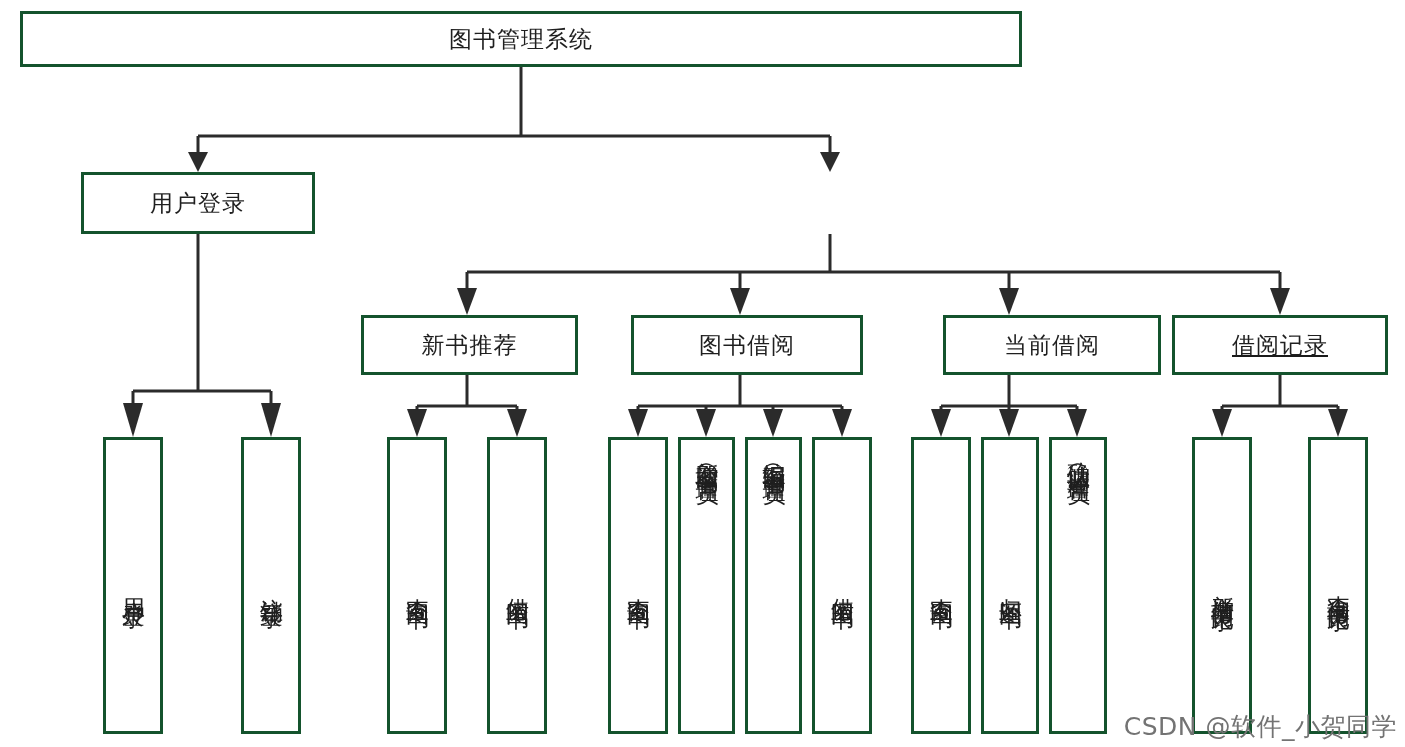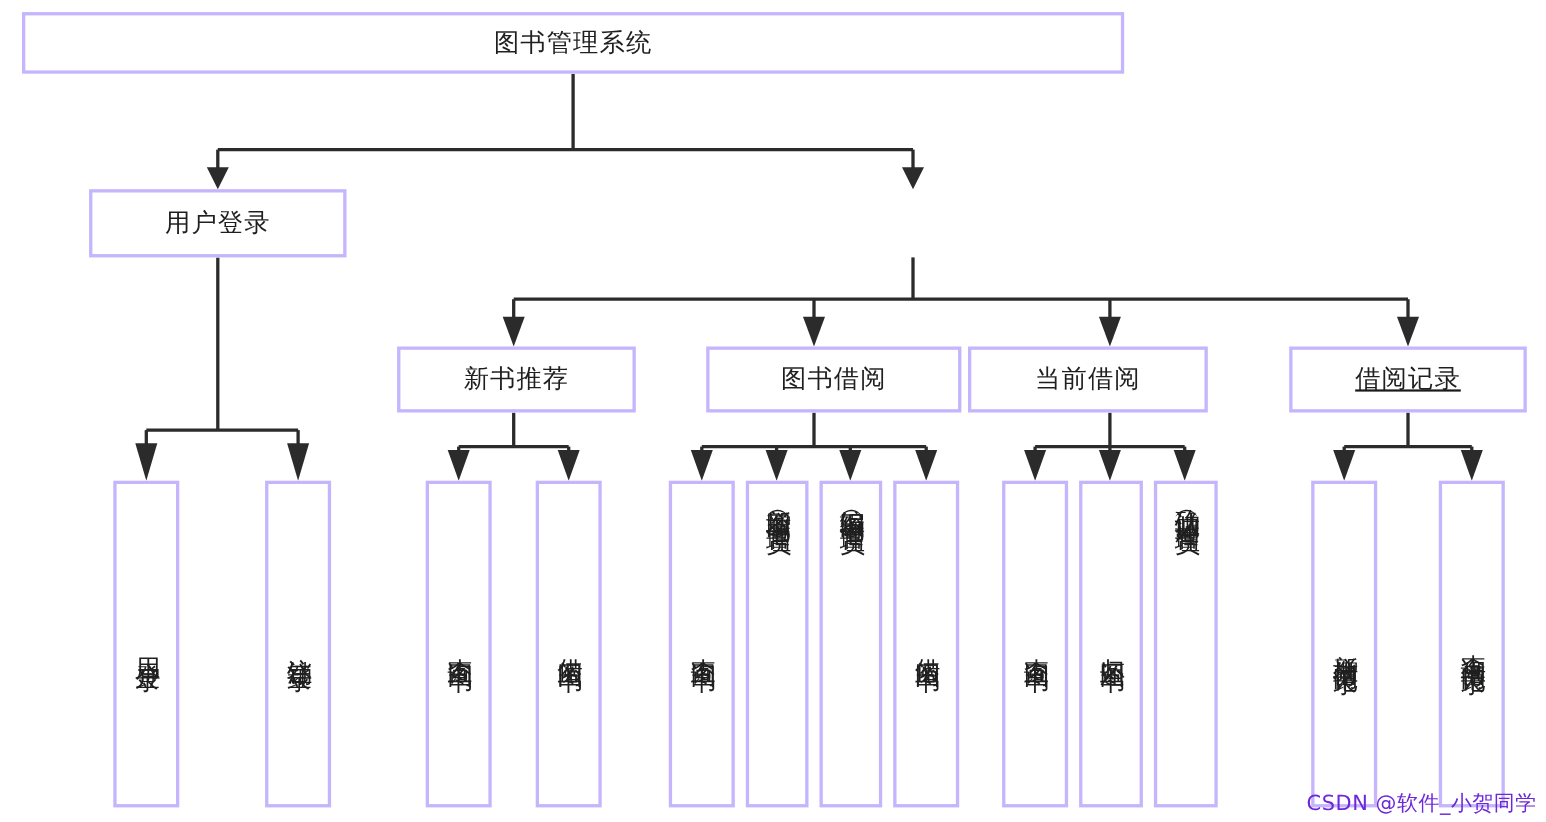--- a/index.html
+++ b/index.html
@@ -34,21 +34,21 @@
     fill: none;
   }
   #wires polygon {
     fill: #2b2b2b;
   }
   
   .node {
     position: absolute;
     box-sizing: border-box;
     background: #ffffff;
-    border: 3px solid #c4b5fd;
+    border: 3px solid #14532d;
     display: flex;
     align-items: center;
     justify-content: center;
     text-align: center;
   }
   .node .label {
     font-size: 23px;
     line-height: 1.05;
     letter-spacing: 1px;
     color: #1f1f1f;
@@ -74,22 +74,22 @@
   
   .node.leaf.tall .label {
     align-self: flex-start;
     margin-top: 4px;
   }
   
   #watermark {
     position: absolute;
     right: 8px;
     bottom: 4px;
-    font-size: 19px;
-    color: #6d28d9;
+    font-size: 25px;
+    color: #737373;
     letter-spacing: 0.5px;
     white-space: nowrap;
     user-select: none;
   }
 </style>
 </head>
 <body>
 
 <div id="canvas">
 
@@ -163,25 +163,25 @@
 
   <div class="node" style="left:81px; top:172px; width:234px; height:62px;">
     <span class="label">用户登录</span>
   </div>
 
 
   <div class="node" style="left:361px; top:315px; width:217px; height:60px;">
     <span class="label">新书推荐</span>
   </div>
 
-  <div class="node" style="left:631px; top:315px; width:232px; height:60px;margin-left:11px;">
+  <div class="node" style="left:631px; top:315px; width:232px; height:60px;">
     <span class="label">图书借阅</span>
   </div>
 
-  <div class="node" style="left:880px; top:315px; width:218px; height:60px;">
+  <div class="node" style="left:943px; top:315px; width:218px; height:60px;">
     <span class="label">当前借阅</span>
   </div>
 
   <div class="node" style="left:1172px; top:315px; width:216px; height:60px;text-decoration:underline;">
     <span class="label">借阅记录</span>
   </div>
 
   <div class="node leaf" style="left:103px; top:437px; width:60px; height:297px;">
     <span class="label">用户登录</span>
   </div>

